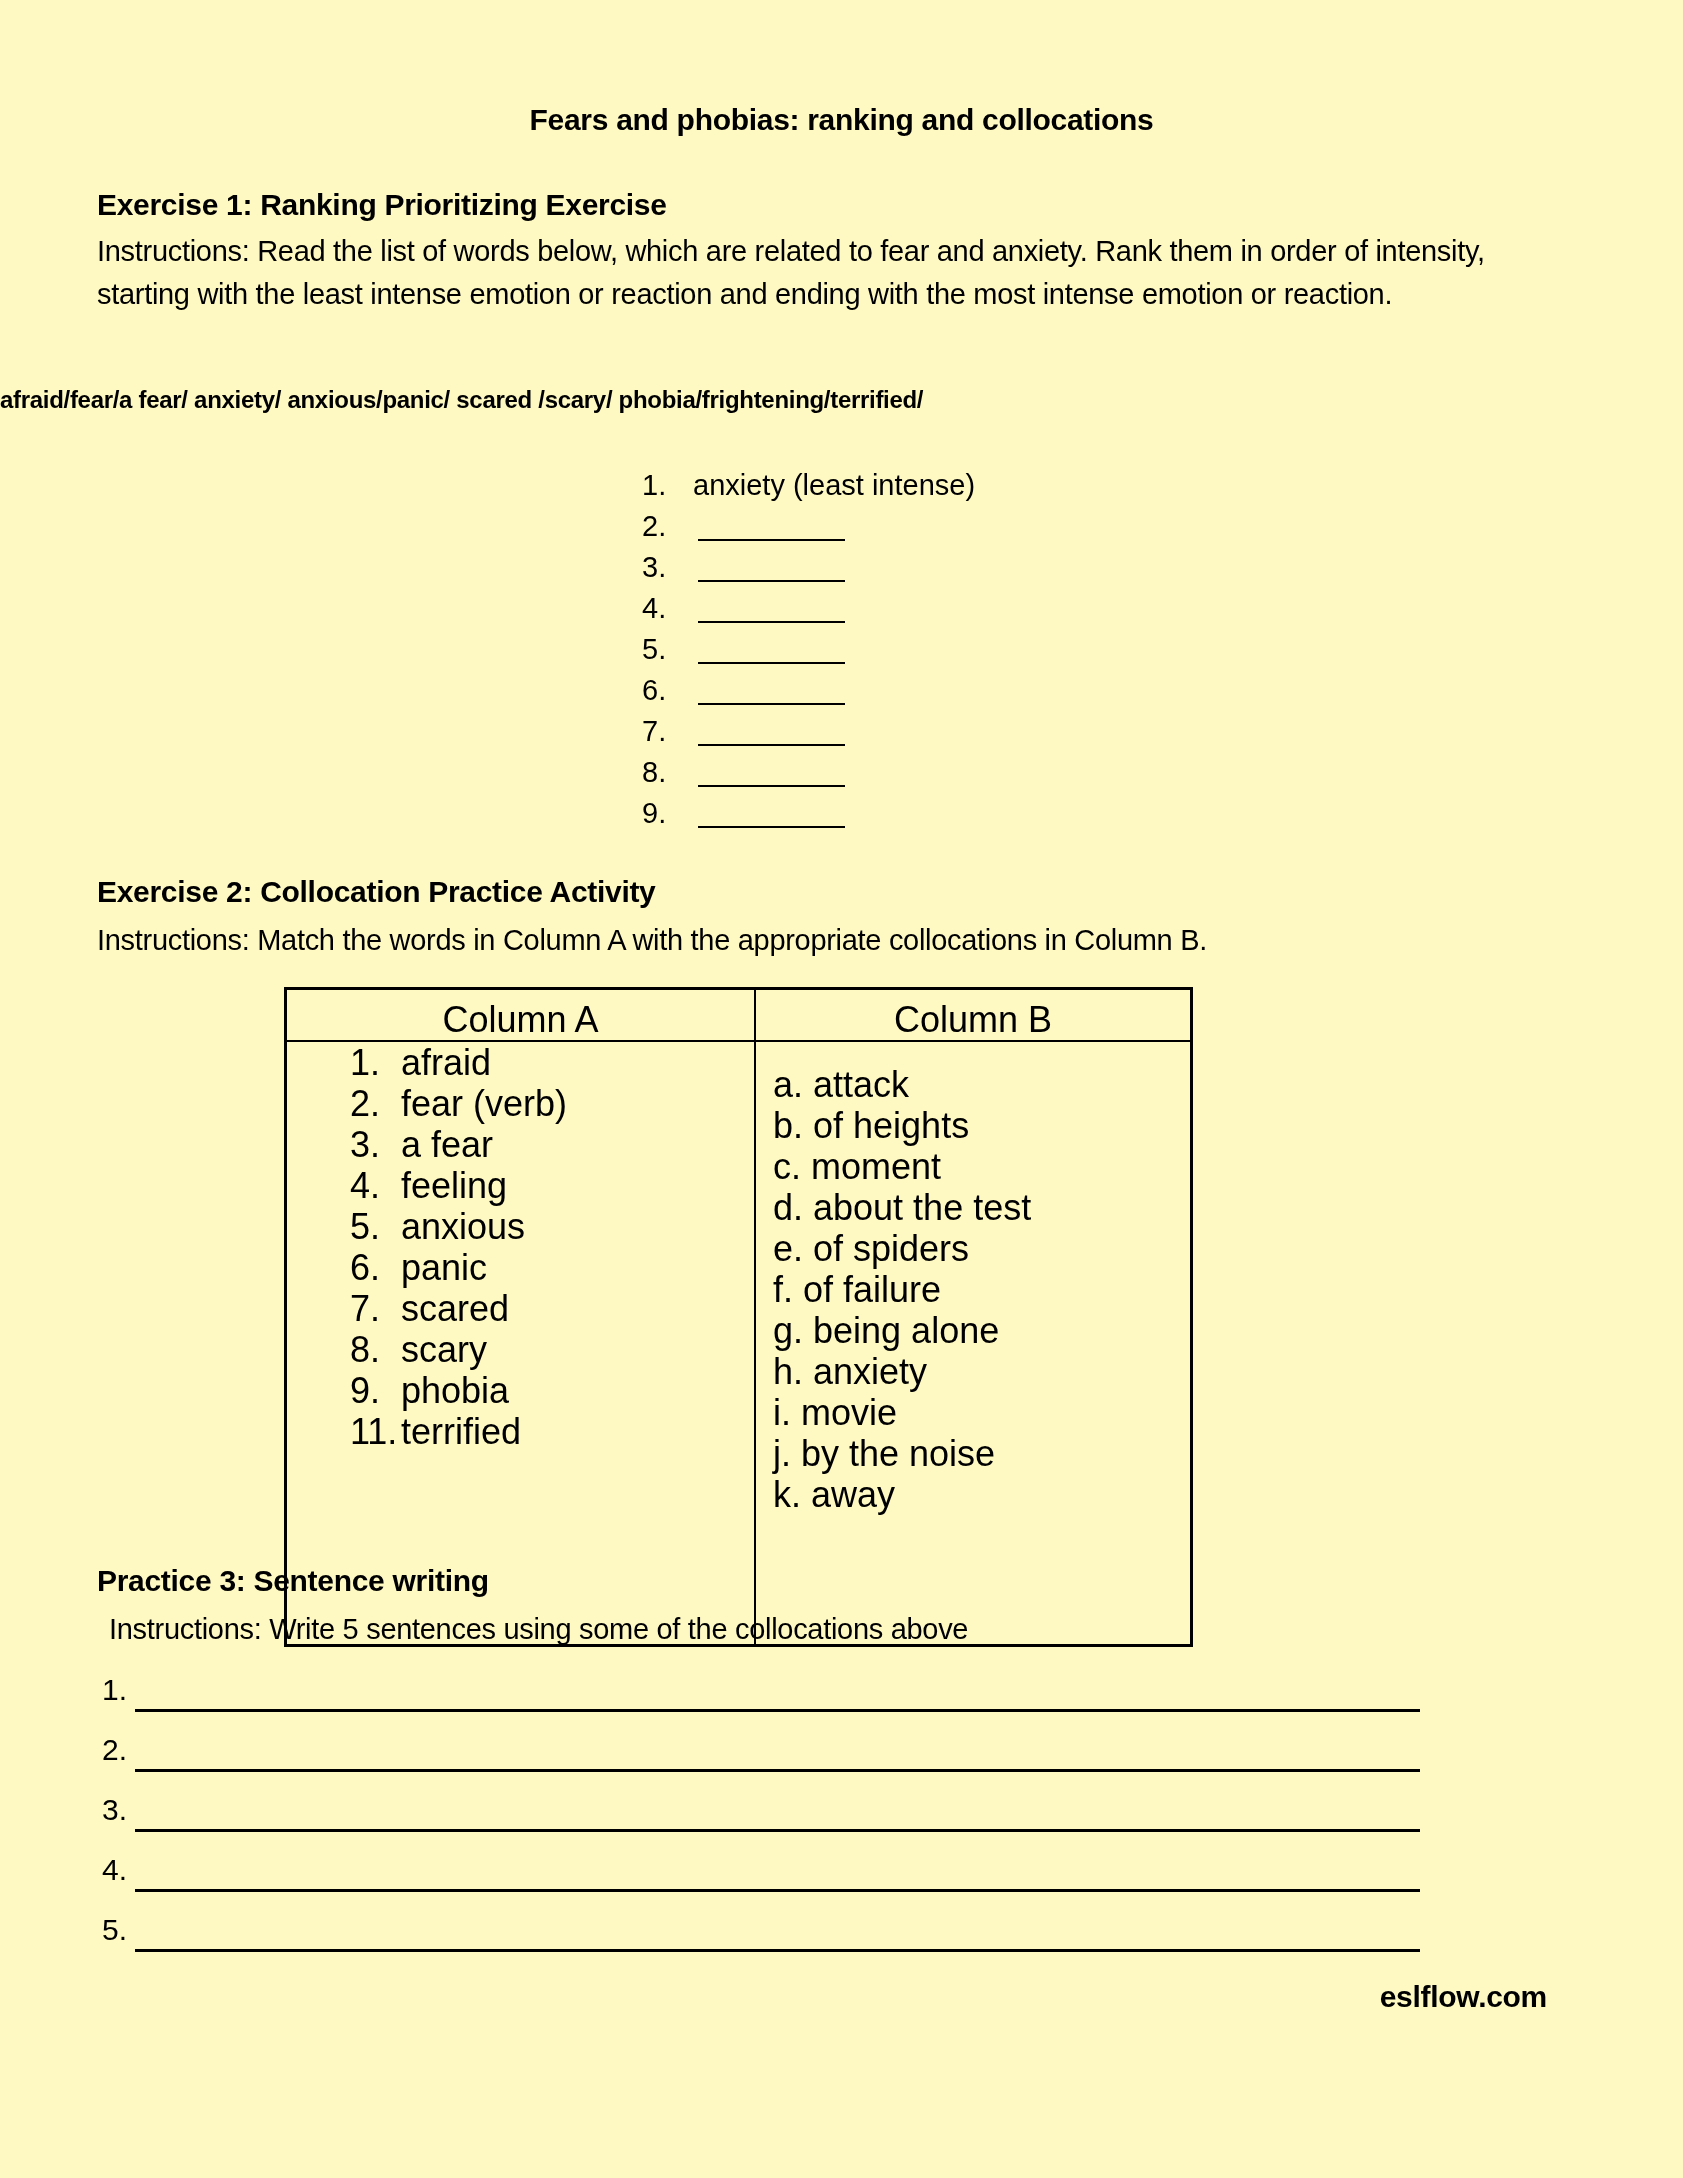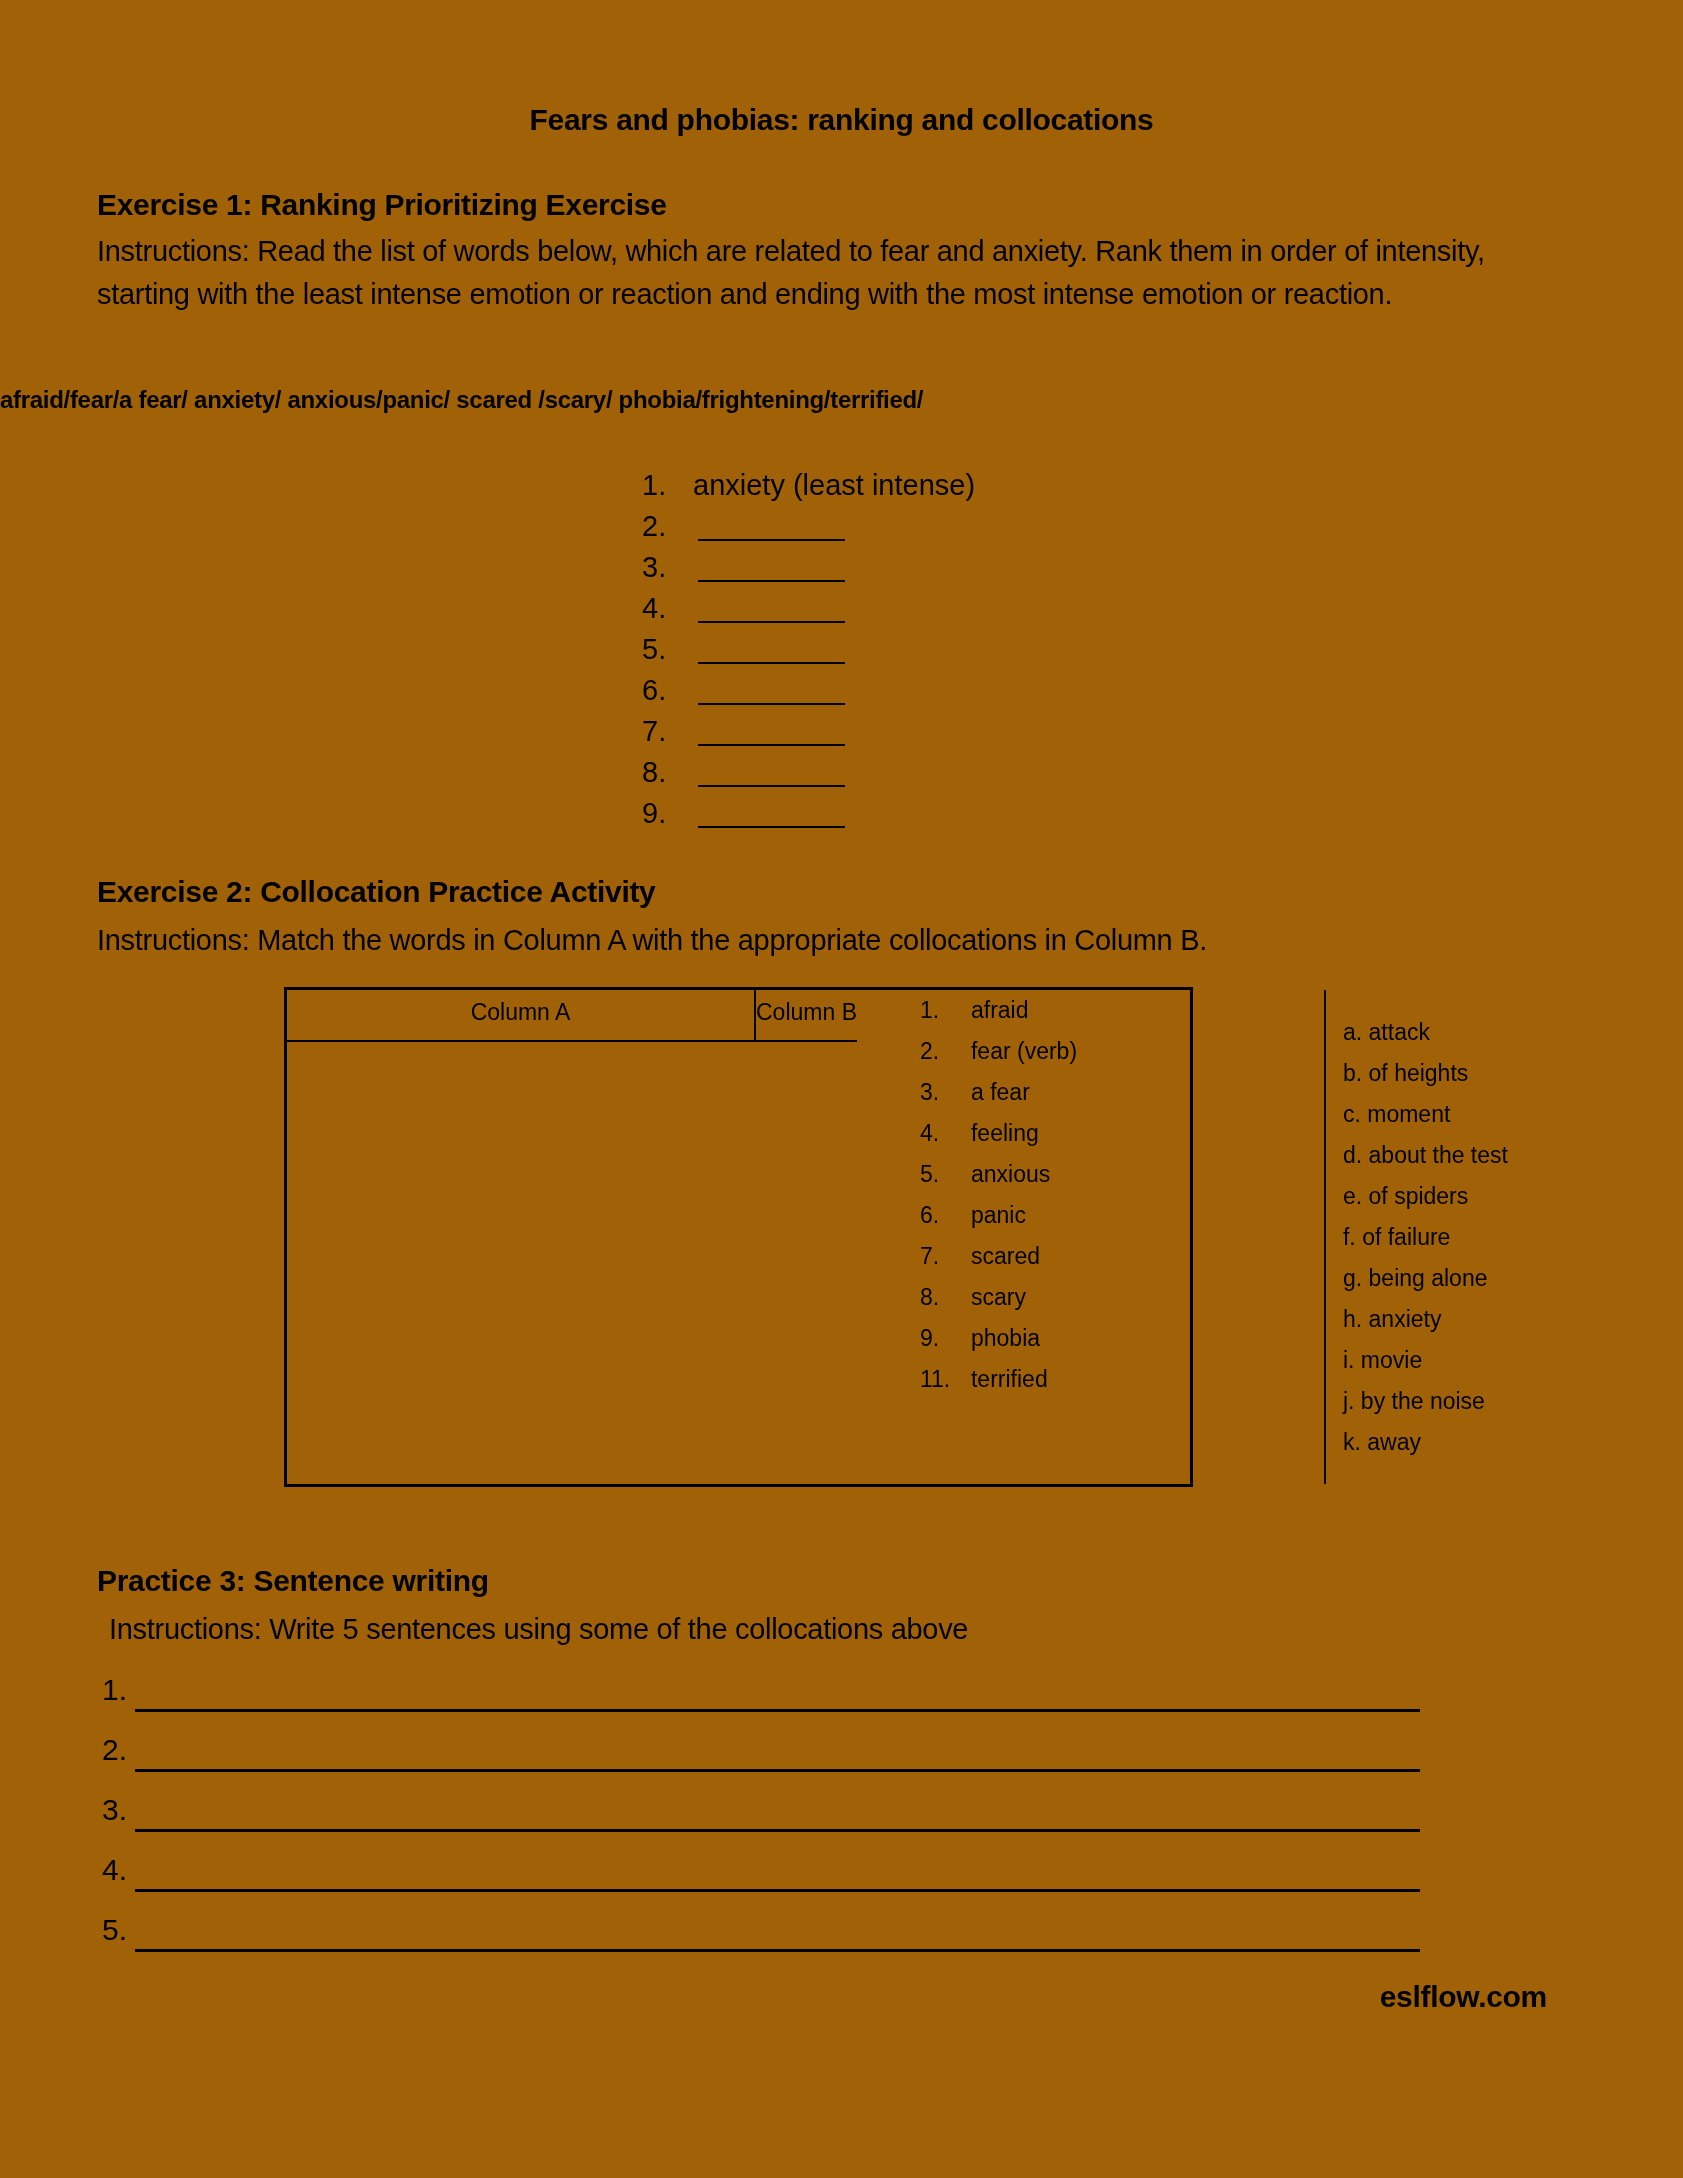--- a/index.html
+++ b/index.html
@@ -4,21 +4,21 @@
 <style>
   html, body {
     margin: 0;
     padding: 0;
     background: #ffffff;
   }
   .page {
     position: relative;
     width: 1683px;
     height: 2178px;
-    background: #a16207;
+    background: #fef9c3;
     color: #000000;
     font-family: "Liberation Sans", sans-serif;
     overflow: hidden;
   }
   .doc-title {
     position: absolute;
     top: 103px;
     left: 0;
     width: 100%;
     text-align: center;
@@ -84,26 +84,26 @@
     width: 147px;
     border-top: 2px solid #000;
   }
   #ex2-heading { top: 875px; }
   #ex2-instructions { top: 919px; width: 1445px; }
   .colloc-table {
     position: absolute;
     left: 284px;
     top: 987px;
     width: 909px;
-    height: 500px;
+    height: 660px;
     border: 3px solid #000;
     box-sizing: border-box;
-    font-size: 23px;
+    font-size: 36px;
     display: flex;
-    flex-direction: row;
+    flex-direction: column;
   }
   .table-header-row {
     display: flex;
     height: 50px;
     border-bottom: 2px solid #000;
     flex: none;
   }
   .table-body-row-area {
     display: flex;
     flex: 1;

